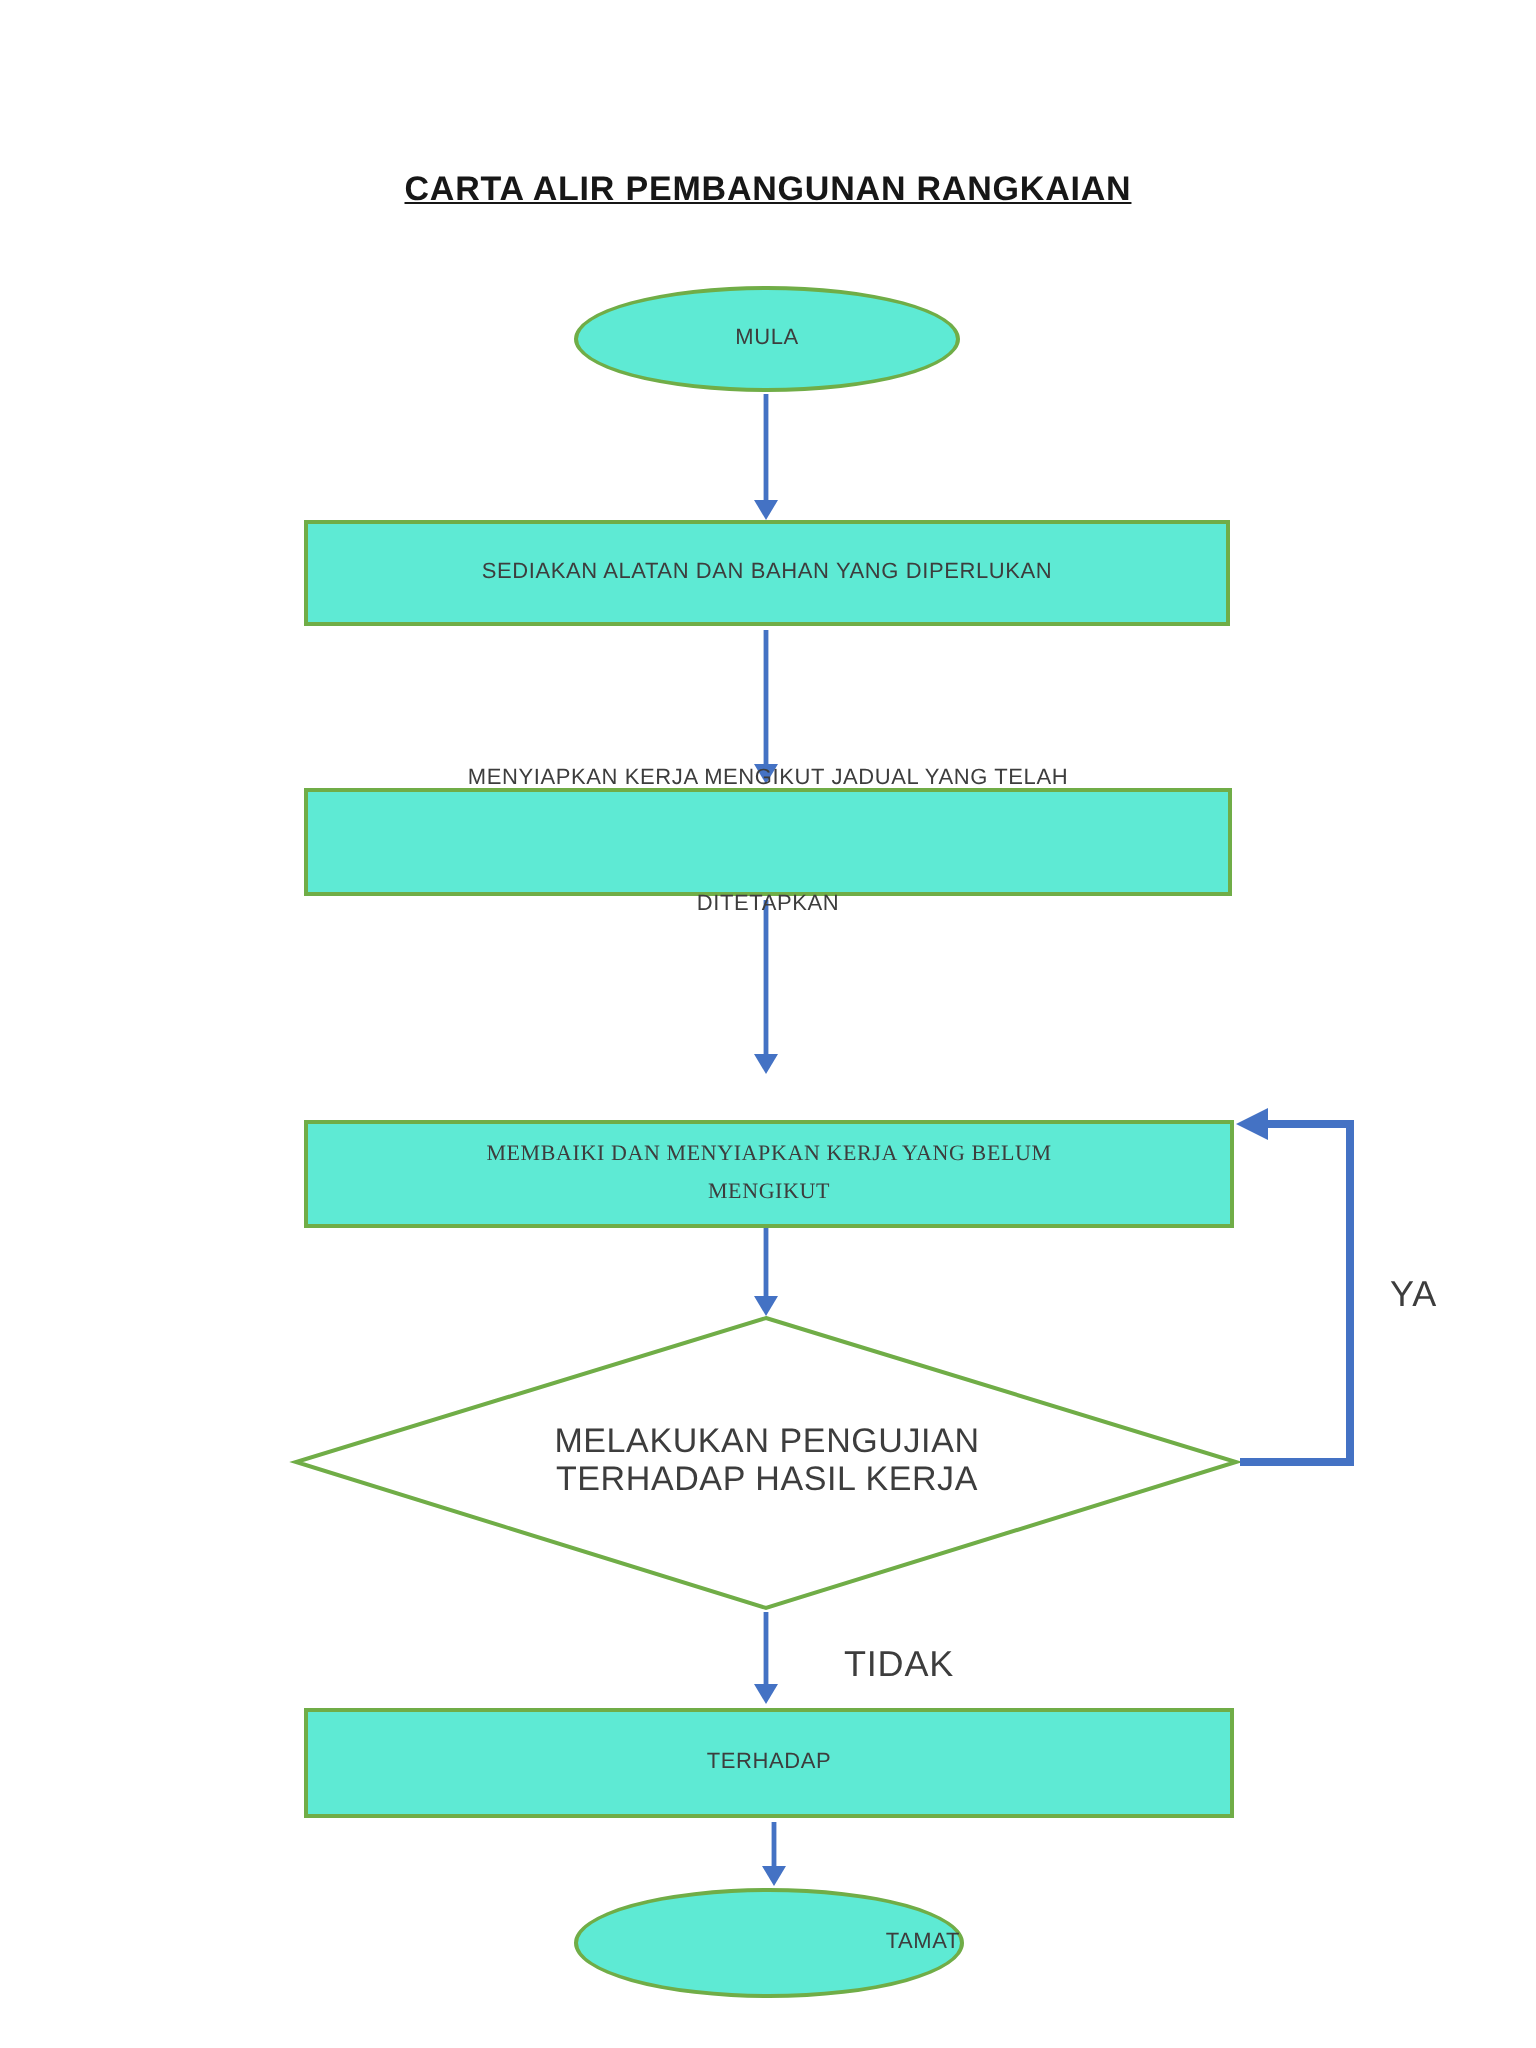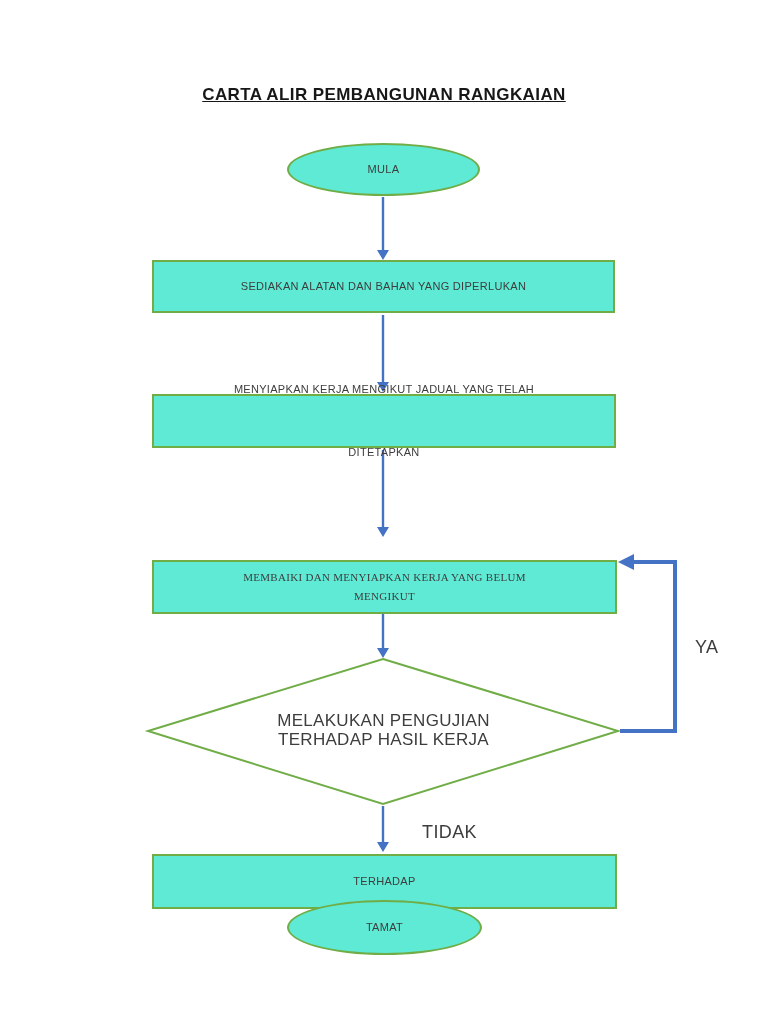--- a/index.html
+++ b/index.html
@@ -35,21 +35,21 @@
     box-sizing:border-box;
     color:var(--text);font-size:11px;line-height:19px;
     letter-spacing:0.3px;text-align:center;
   }
   .node.ellipse{border-radius:50%;}
   #node-start{left:287px;top:143px;width:193px;height:53px;}
   #node-step1{left:152px;top:260px;width:463px;height:53px;}
   #node-step2{left:152px;top:394px;width:464px;height:54px;gap:44px;}
   #node-step3{left:152px;top:560px;width:465px;height:54px;font-family:Liberation Serif, serif;}
   #node-report{left:152px;top:854px;width:465px;height:55px;}
-  #node-end{left:287px;top:900px;width:195px;height:55px;}
+  #node-end{left:287px;top:944px;width:195px;height:55px;align-items:flex-end;}
   .diamond-label{
     position:absolute;left:233px;top:711px;width:301px;
     text-align:center;color:var(--text);
     font-size:17px;line-height:19px;letter-spacing:0.3px;
   }
   .branch{
     position:absolute;color:var(--text);
     font-size:18px;letter-spacing:0.4px;
   }
   #branch-ya{left:695px;top:637px;}

